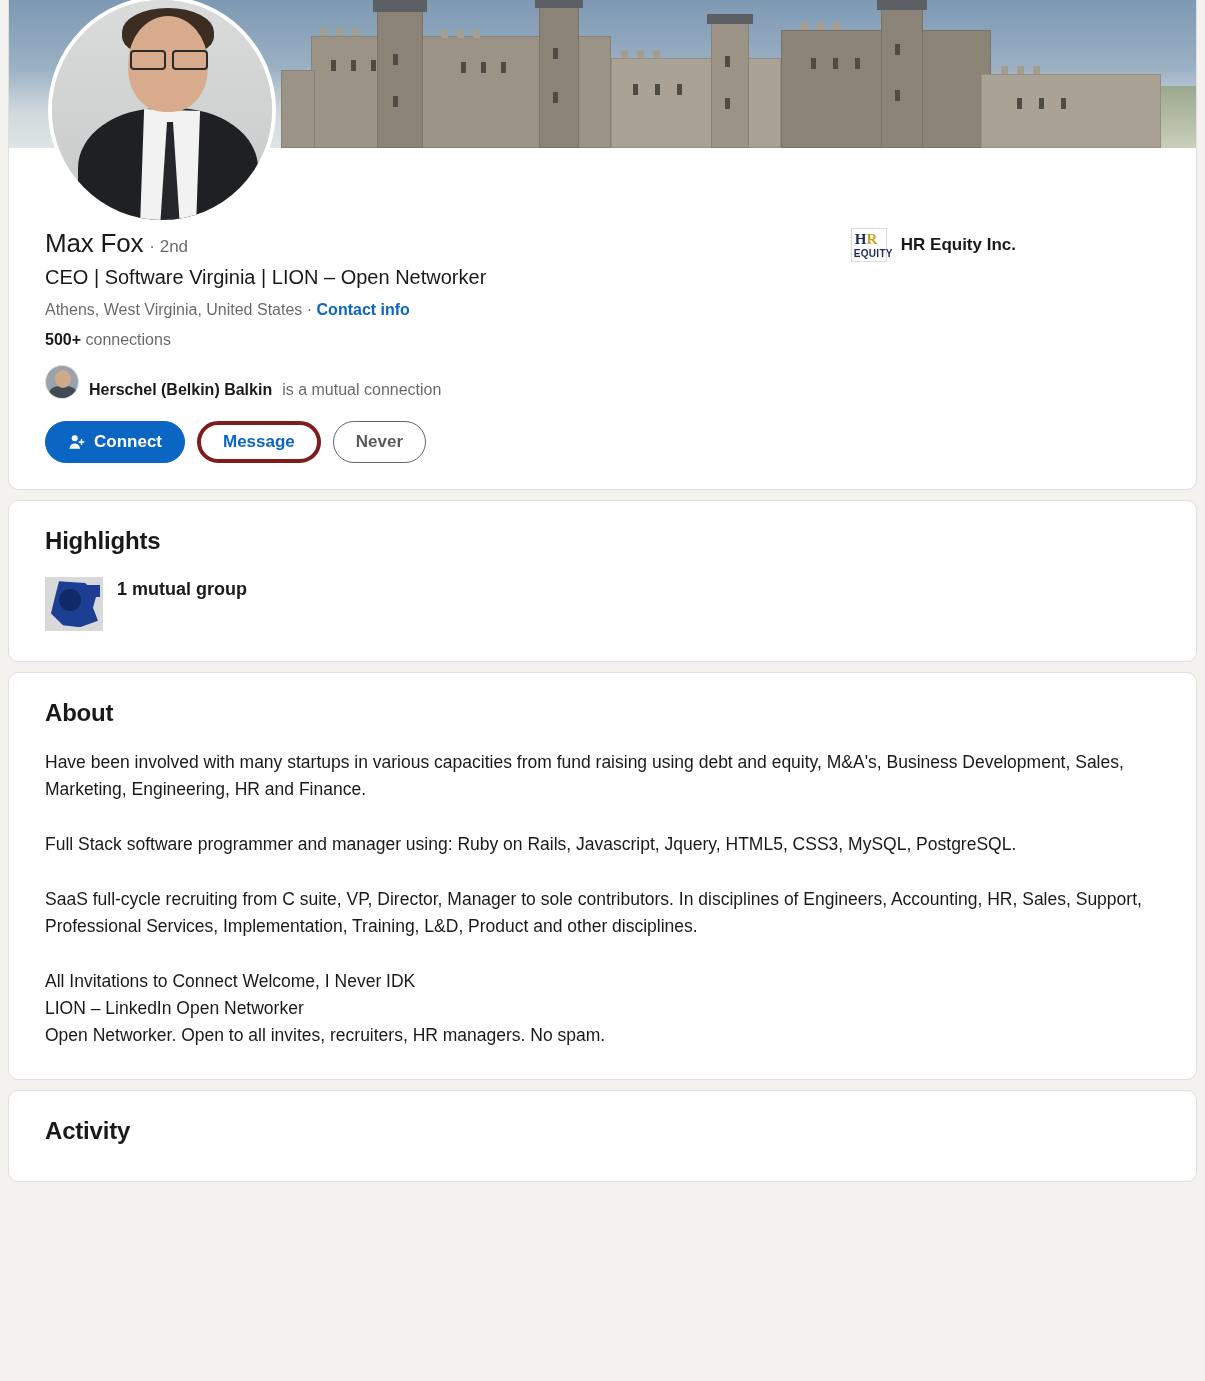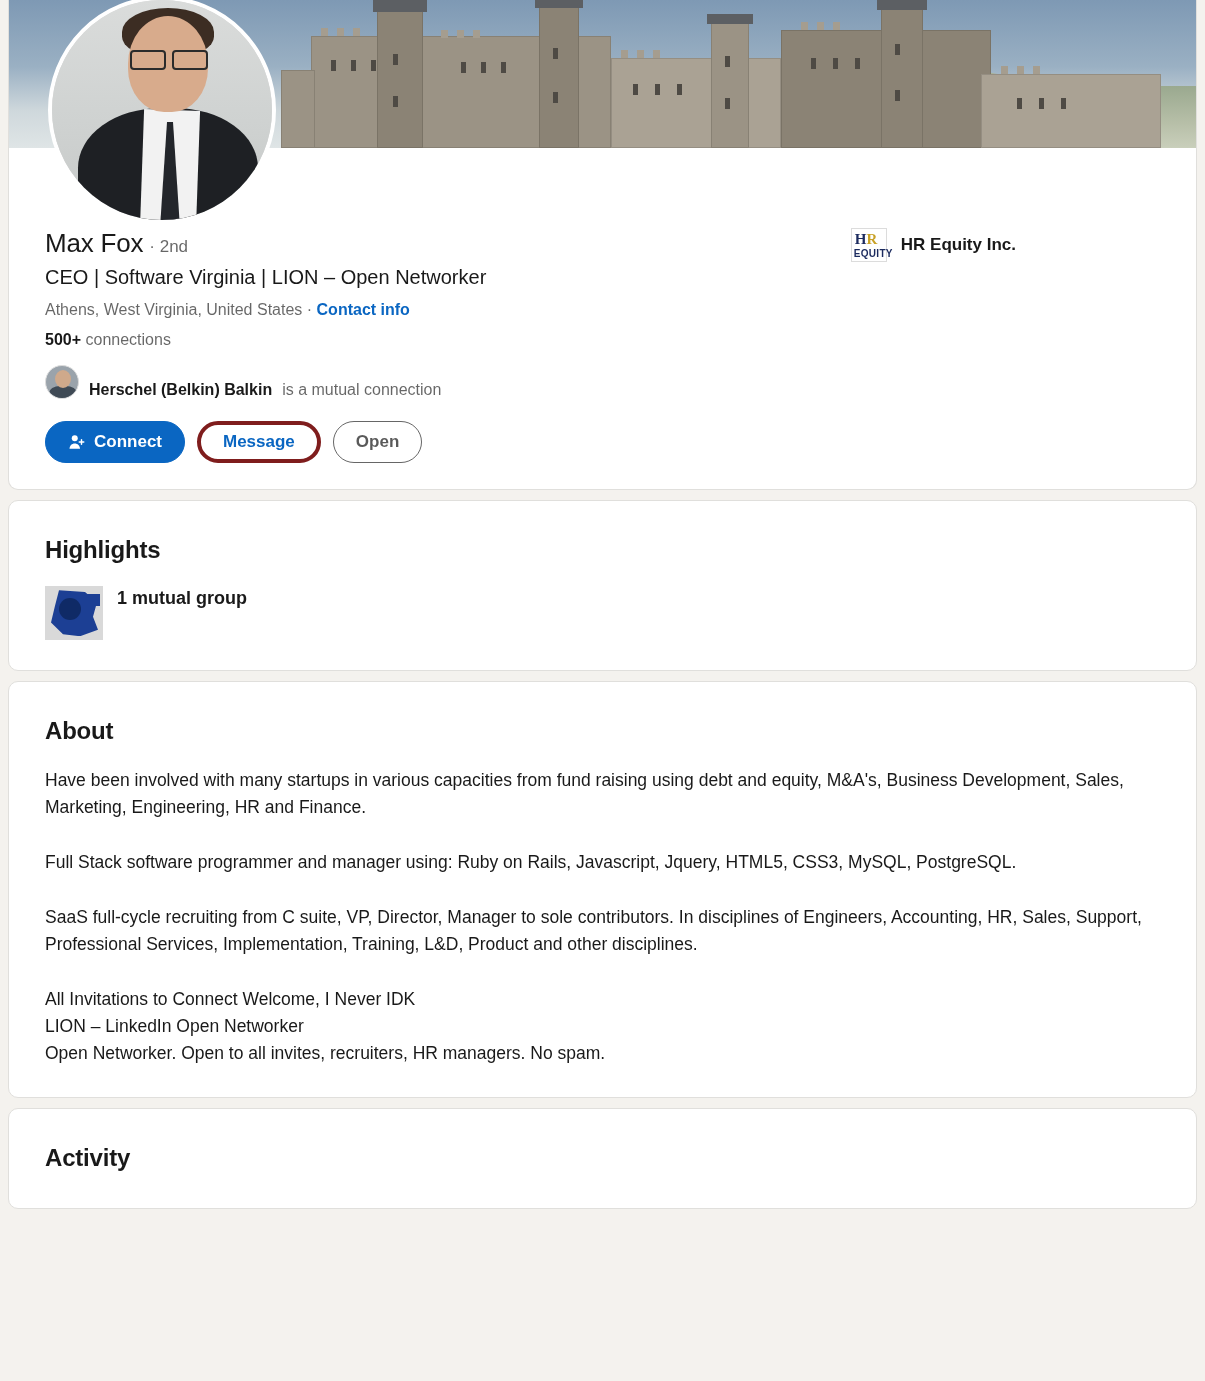--- a/index.html
+++ b/index.html
@@ -282,21 +282,20 @@
     letter-spacing: 0.3px;
   }
   .company-name {
     font-size: 17px;
     font-weight: bold;
   }
 
   
   .section {
     padding: 26px 36px 30px 36px;
-    margin-top: 9px;
   }
   .section h2 {
     font-size: 24px;
     font-weight: bold;
     margin: 0 0 22px 0;
     letter-spacing: -0.2px;
   }
 
   .highlight-row {
     display: flex;
@@ -474,21 +473,21 @@
             <circle cx="9" cy="7" r="4" fill="#ffffff"></circle>
             <path d="M2 21c0-4 3.2-7 7-7s7 3 7 7z" fill="#ffffff"></path>
             <path d="M18 9v3m0 0v3m0-3h3m-3 0h-3" stroke="#ffffff" stroke-width="2" stroke-linecap="round"></path>
           </svg>
           <span>Connect</span>
         </button>
         <button class="btn btn-secondary">
           <span>Message</span>
         </button>
         <button class="btn btn-tertiary">
-          <span>Open</span>
+          <span>Never</span>
         </button>
       </div>
     </div>
   </div>
 
   <div class="card">
     <div class="section">
       <h2>Highlights</h2>
       <div class="highlight-row">
         <span class="group-logo">

